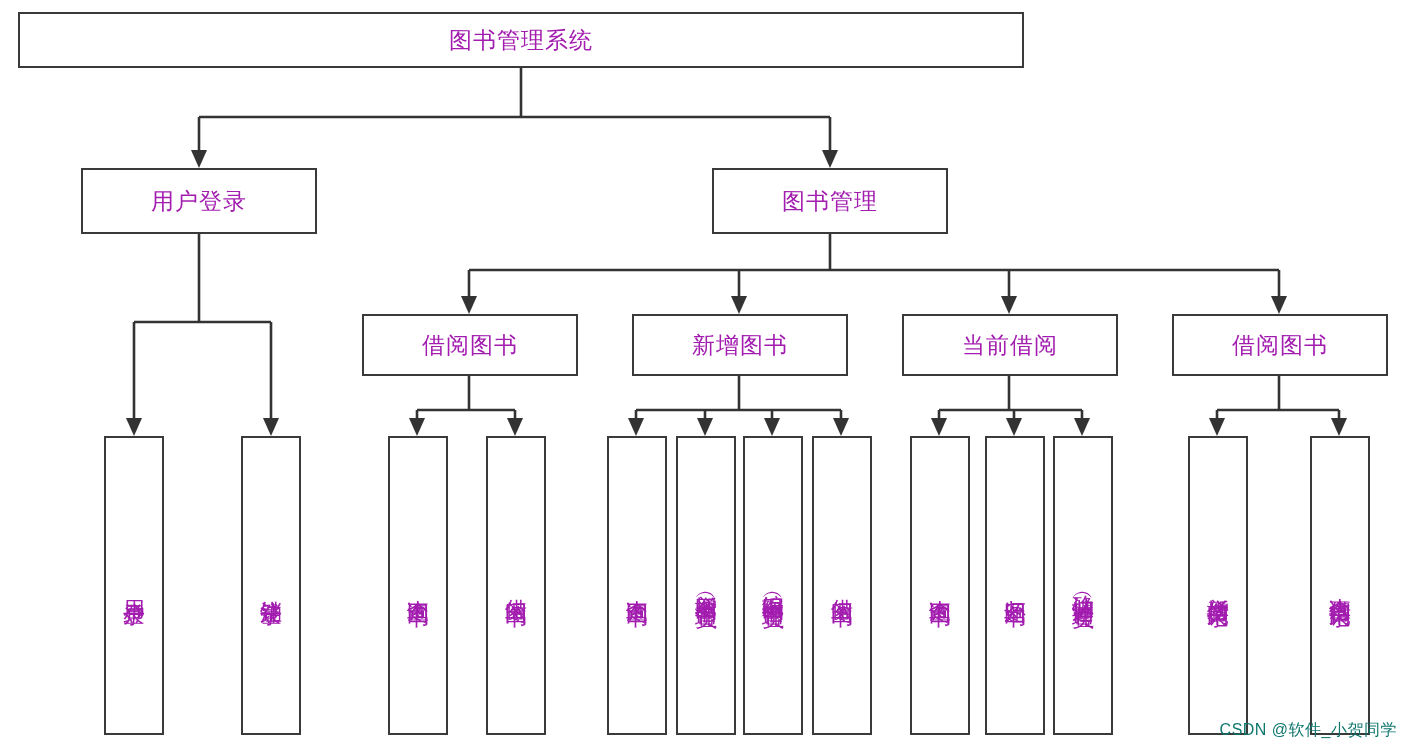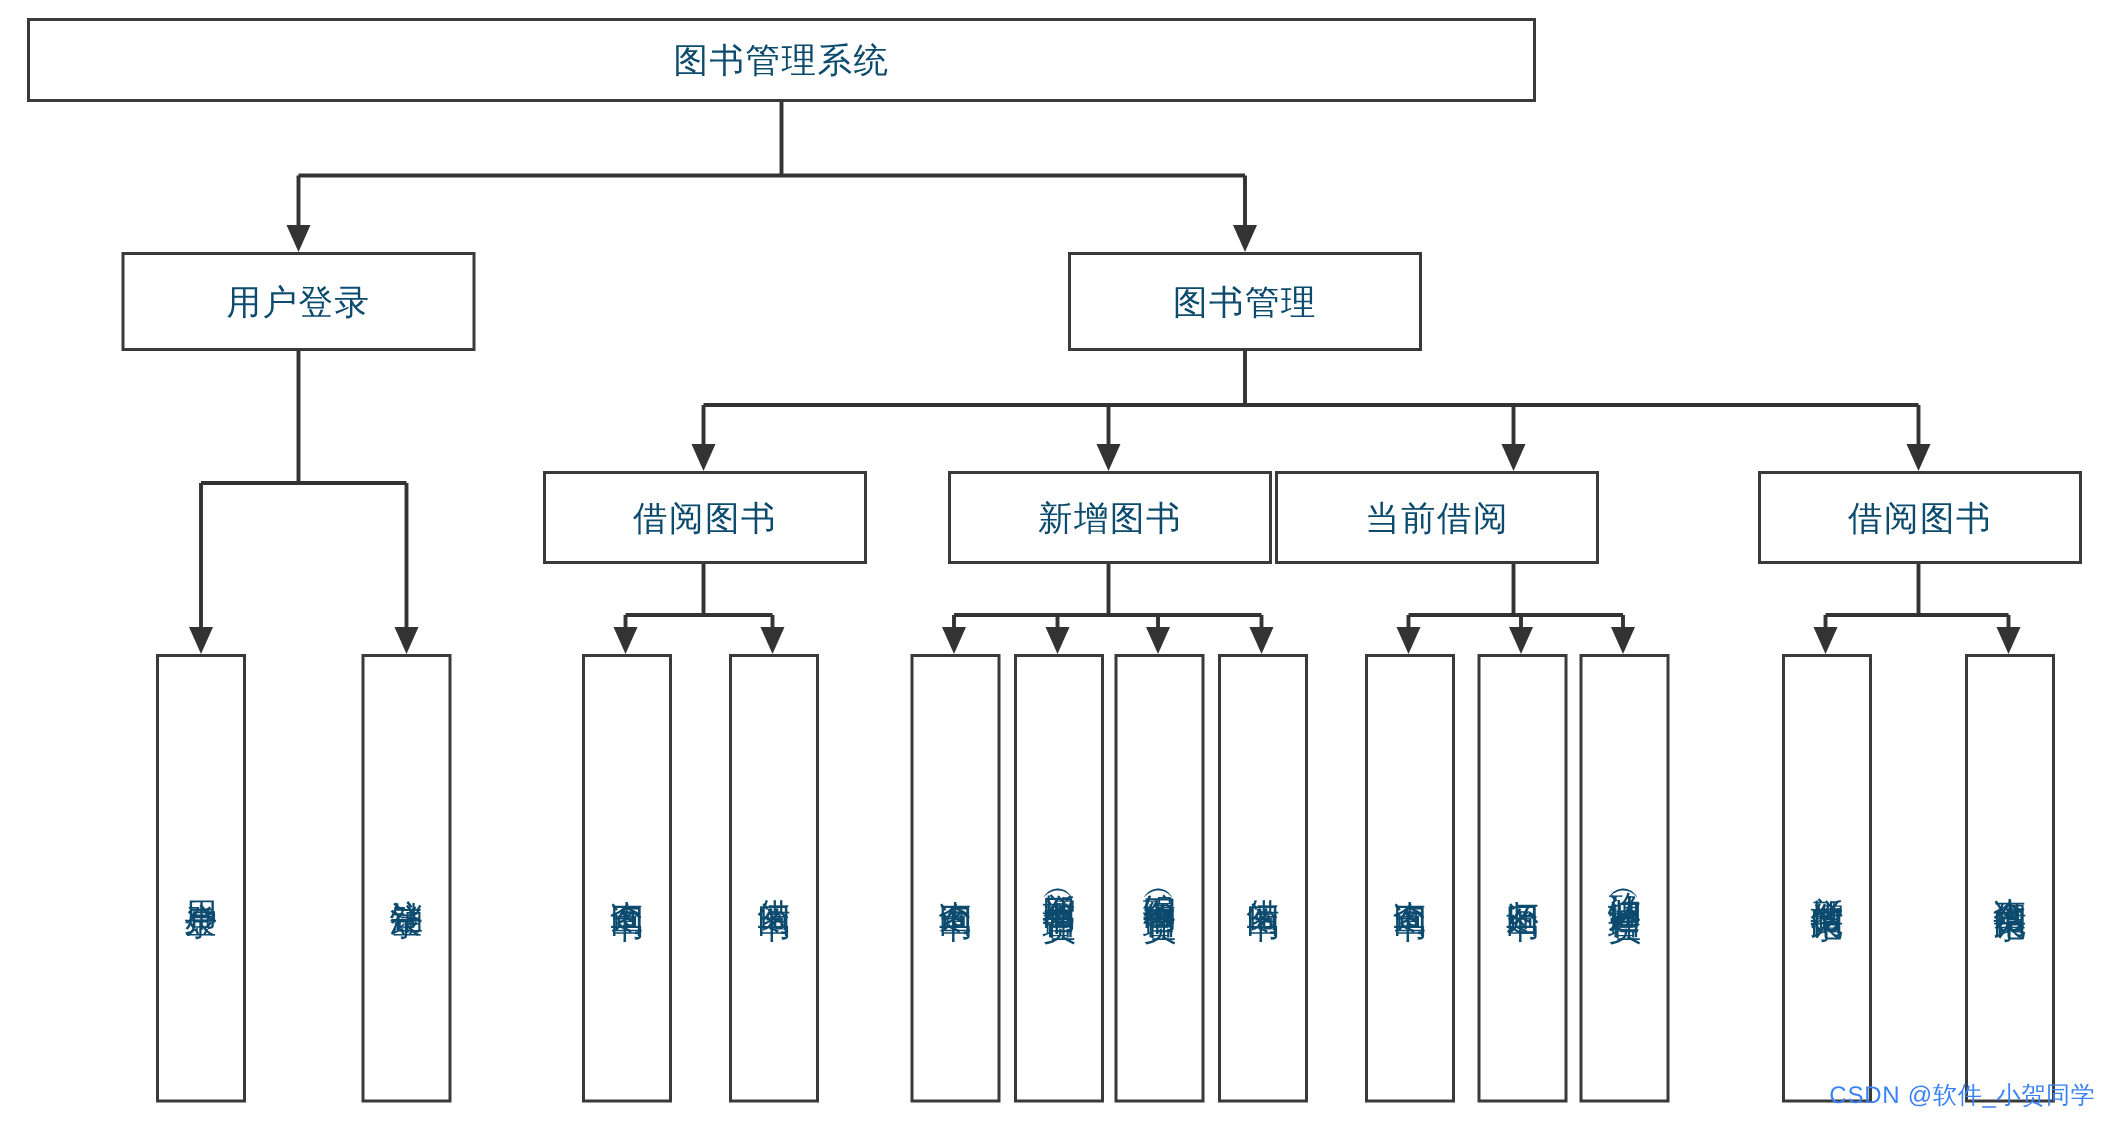--- a/index.html
+++ b/index.html
@@ -25,21 +25,21 @@
     height: 747px;
   }
   .node {
     position: absolute;
     box-sizing: border-box;
     background: #ffffff;
     border: 2px solid #3a3a3a;
     display: flex;
     align-items: center;
     justify-content: center;
-    color: #0c4a6e;
+    color: #a21caf;
   }
   .node.horiz {
     font-size: 23px;
     line-height: 1.15;
     letter-spacing: 1px;
   }
   .node.vert {
     writing-mode: vertical-rl;
     text-orientation: upright;
     font-size: 22px;
@@ -56,21 +56,21 @@
     white-space: nowrap;
   }
   .node-label {
     white-space: nowrap;
   }
   #watermark {
     position: absolute;
     right: 8px;
     bottom: 6px;
     font-size: 16px;
-    color: #3b82f6;
+    color: #0f766e;
     letter-spacing: 0.5px;
     white-space: nowrap;
   }
 </style>
 </head>
 <body>
 
 <div id="diagram-root">
 
   <svg id="edges" viewBox="0 0 1405 747" xmlns="http://www.w3.org/2000/svg">
@@ -165,21 +165,21 @@
   <div class="node horiz" style="left: 712px; top: 168px; width: 236px; height: 66px;">
     <span class="node-label">图书管理</span>
   </div>
 
   <div class="node horiz" style="left: 362px; top: 314px; width: 216px; height: 62px;">
     <span class="node-label">借阅图书</span>
   </div>
   <div class="node horiz" style="left: 632px; top: 314px; width: 216px; height: 62px;">
     <span class="node-label">新增图书</span>
   </div>
-  <div class="node horiz" style="left: 850px; top: 314px; width: 216px; height: 62px; text-align: center;">
+  <div class="node horiz" style="left: 902px; top: 314px; width: 216px; height: 62px; text-align: center;">
     <span class="node-label">当前借阅</span>
   </div>
   <div class="node horiz" style="left: 1172px; top: 314px; width: 216px; height: 62px;">
     <span class="node-label">借阅图书</span>
   </div>
 
   <div class="node vert" style="left: 104px; top: 436px; width: 60px; height: 299px;">
     <span class="vtext">用户登录</span>
   </div>
   <div class="node vert" style="left: 241px; top: 436px; width: 60px; height: 299px;">

